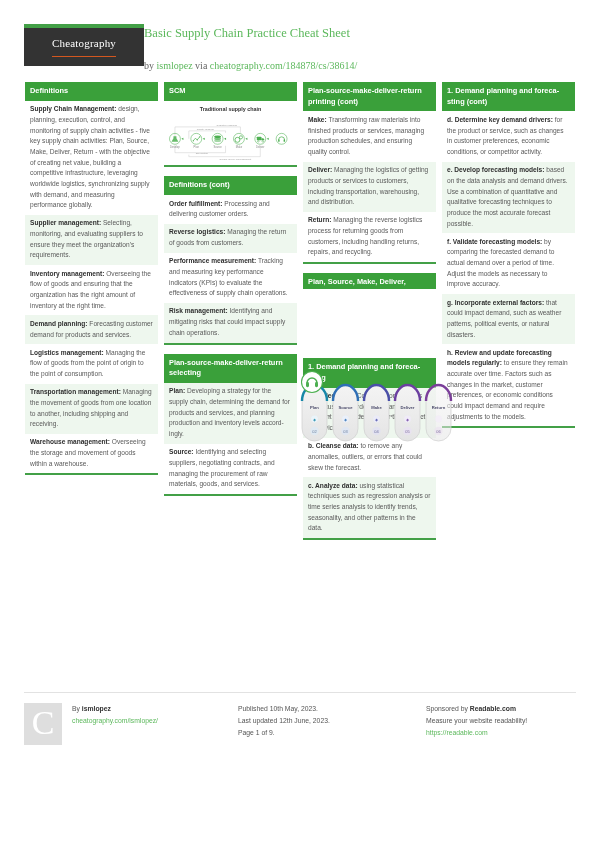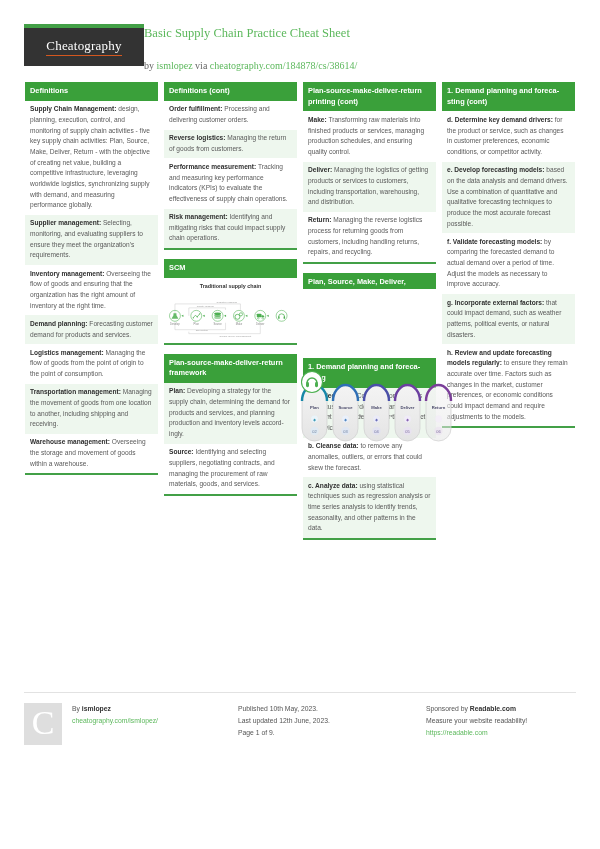--- a/index.html
+++ b/index.html
@@ -17,22 +17,22 @@
   
   .header { display:flex; align-items:flex-start; padding-top:24px; height:58px; }
   .logo-box {
     width:120px; height:42px; background:#333333;
     border-top:4px solid #43a047;
     display:flex; align-items:center; justify-content:center;
     position:relative; flex:0 0 auto;
   }
   .logo-text {
     color:#ffffff; font-family:"Liberation Serif", serif;
-    font-size:13px; letter-spacing:.2px;
-    border-bottom:1.6px solid #d4571f; padding-bottom:1px;
+    font-size:11px; letter-spacing:.2px;
+    border-bottom:1.6px solid #d4571f; padding-bottom:7px;
   }
   .title-wrap { padding-left:0; padding-top:2px; }
   .sheet-title {
     font-family:"Liberation Serif", serif;
     font-size:12.5px; color:#5cb85c; font-weight:normal; line-height:1.25;
   }
   .byline { font-family:"Liberation Serif", serif; font-size:10px; color:#666; margin-top:18px; }
   .byline a { color:#5cb85c; text-decoration:none; }
 
   
@@ -112,30 +112,20 @@
           <div class="row"><b>Inventory management:</b><span> Overseeing the flow of goods and ensuring that the organi­zation has the right amount of inventory at the right time.</span></div>
           <div class="row alt"><b>Demand planning:</b><span> Forecasting customer demand for products and services.</span></div>
           <div class="row"><b>Logistics management:</b><span> Managing the flow of goods from the point of origin to the point of consum­ption.</span></div>
           <div class="row alt"><b>Transportation management:</b><span> Managing the movement of goods from one location to another, including shipping and receiving.</span></div>
           <div class="row"><b>Warehouse management:</b><span> Overseeing the storage and movement of goods within a warehouse.</span></div>
         </div>
       </div>
     </div>
 
     <div class="col">
-      <div class="block">
-        <div class="blk-head">Definitions (cont)</div>
-        <div class="rows">
-          <div class="row"><b>Order fulfillment:</b><span> Processing and delivering customer orders.</span></div>
-          <div class="row alt"><b>Reverse logistics:</b><span> Managing the return of goods from customers.</span></div>
-          <div class="row"><b>Performance measurement:</b><span> Tracking and measuring key performance indicators (KPIs) to evaluate the effectiveness of supply chain operations.</span></div>
-          <div class="row alt"><b>Risk management:</b><span> Identifying and mitigating risks that could impact supply chain operations.</span></div>
-        </div>
-      </div>
-
       <div class="block">
         <div class="blk-head">SCM</div>
         <div class="fig">
           <div class="fig-cap">Traditional supply chain</div>
           <svg viewBox="0 0 260 92">
             <g stroke="#bdbdbd" stroke-width="0.8" fill="none">
               <path d="M18,46 L18,22 L150,22"></path>
               <path d="M150,22 L150,34"></path>
               <path d="M46,46 L46,30 L120,30"></path>
               <path d="M120,30 L120,34"></path>
@@ -195,21 +185,31 @@
               <text x="102" y="20">Cognitive planning</text>
               <text x="62" y="28">Quality sensing</text>
               <text x="60" y="76">3D printing</text>
               <text x="108" y="88">Sensor-driven replenishment</text>
             </g>
           </svg>
         </div>
       </div>
 
       <div class="block">
-        <div class="blk-head">Plan-source-make-deliver-return framework</div>
+        <div class="blk-head">Definitions (cont)</div>
+        <div class="rows">
+          <div class="row"><b>Order fulfillment:</b><span> Processing and delivering customer orders.</span></div>
+          <div class="row alt"><b>Reverse logistics:</b><span> Managing the return of goods from customers.</span></div>
+          <div class="row"><b>Performance measurement:</b><span> Tracking and measuring key performance indicators (KPIs) to evaluate the effectiveness of supply chain operations.</span></div>
+          <div class="row alt"><b>Risk management:</b><span> Identifying and mitigating risks that could impact supply chain operations.</span></div>
+        </div>
+      </div>
+
+      <div class="block">
+        <div class="blk-head">Plan-source-make-deliver-return selecting</div>
         <div class="rows">
           <div class="row alt"><b>Plan:</b><span> Developing a strategy for the supply chain, determining the demand for products and services, and planning production and inventory levels accord­ingly.</span></div>
           <div class="row"><b>Source:</b><span> Identifying and selecting suppliers, negotiating contracts, and managing the procurement of raw materials, goods, and services.</span></div>
         </div>
       </div>
     </div>
 
     <div class="col">
       <div class="block">
         <div class="blk-head">Plan-source-make-deliver-return printing (cont)</div>

